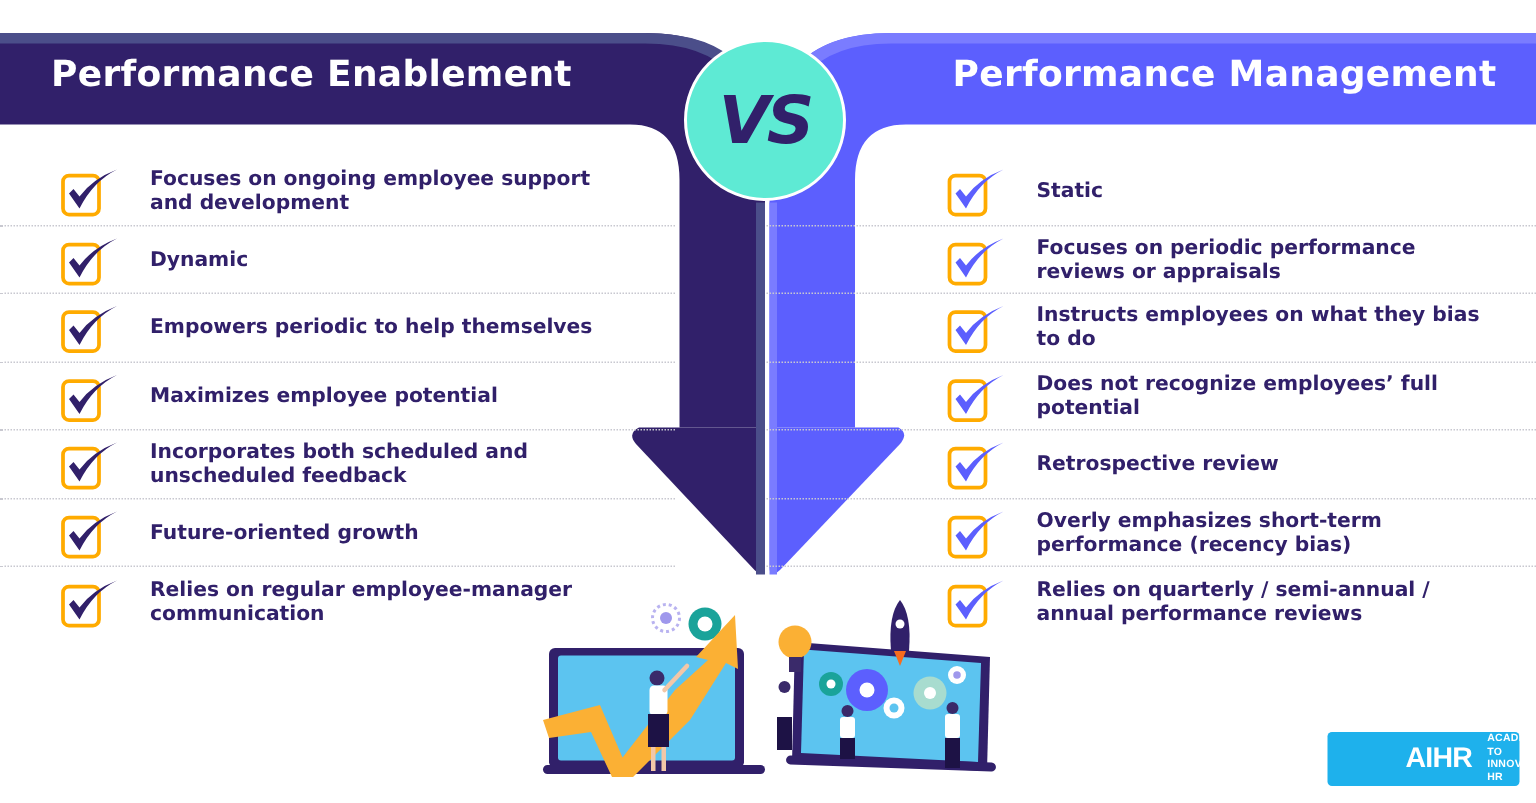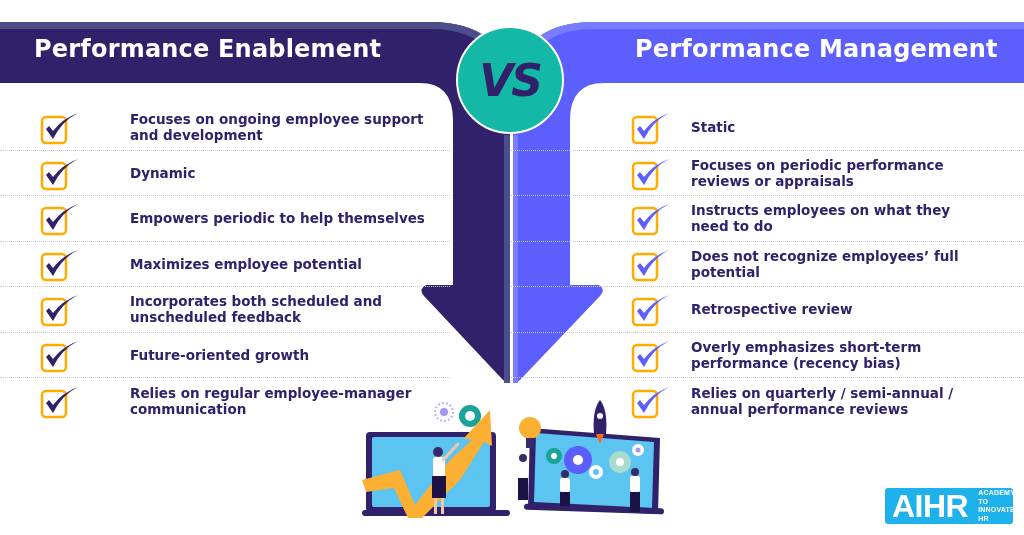--- a/index.html
+++ b/index.html
@@ -22,21 +22,21 @@
       white-space: nowrap;
     }
     #title-left { left: 34px; }
     #title-right { left: 635px; }
 
     .vs-badge {
       position: absolute;
       left: 456px; top: 26px;
       width: 108px; height: 108px;
       border-radius: 50%;
-      background: #14b8a6;
+      background: #5eead4;
       border: 2px solid #ffffff;
       display: flex; align-items: center; justify-content: center;
       color: #31206a;
       font-weight: bold;
       font-style: italic;
       font-size: 44px;
       letter-spacing: -2px;
     }
 
     .list {
@@ -47,21 +47,21 @@
     #list-left { left: 40px; width: 410px; }
     #list-right { left: 631px; width: 393px; }
 
     .item {
       display: flex;
       align-items: center;
       height: 45.5px;
       border-bottom: 1.5px dotted #c8c8d0;
       position: relative;
     }
-    #list-left .item { margin-left: -40px; padding-left: 40px; gap: 30px; }
+    #list-left .item { margin-left: -40px; padding-left: 40px; }
     #list-right .item { margin-left: -120px; padding-left: 120px; }
     .item:last-child { border-bottom: none; }
 
     .check {
       width: 36px; height: 36px;
       flex: 0 0 36px;
       position: relative;
       margin-right: 24px;
     }
     .check svg { position: absolute; left: 0; top: 0; }
@@ -80,22 +80,23 @@
       width: 128px; height: 36px;
       background: #1eb1ec;
       border-radius: 3px;
       display: flex; align-items: center;
       padding-left: 7px;
       color: #ffffff;
     }
     .logo-mark {
       font-family: "Liberation Sans", sans-serif;
       font-weight: bold;
-      font-size: 32px;
+      font-size: 19px;
       letter-spacing: -0.5px;
+      margin-left: 45px;
     }
     .logo-divider {
       width: 1px; height: 24px; background: #ffffff; margin: 0 5px 0 5px;
     }
     .logo-tag {
       font-family: "Liberation Sans", sans-serif;
       font-weight: bold;
       font-size: 7px;
       line-height: 8.5px;
       letter-spacing: 0.2px;
@@ -212,21 +213,21 @@
       </div>
       <div class="item-text">Focuses on periodic performance reviews or appraisals</div>
     </div>
     <div class="item">
       <div class="check">
         <svg width="40" height="40" viewBox="0 0 40 40">
             <rect x="2" y="8" width="24" height="26" rx="4" fill="none" stroke="#ffab00" stroke-width="2.5"></rect>
             <path d="M6 20 L13 30 Q22 12 38 4 Q22 10 13 22 L9 17 Z" fill="#5c5ffe"></path>
           </svg>
       </div>
-      <div class="item-text">Instructs employees on what they need to do</div>
+      <div class="item-text">Instructs employees on what they bias to do</div>
     </div>
     <div class="item">
       <div class="check">
         <svg width="40" height="40" viewBox="0 0 40 40">
             <rect x="2" y="8" width="24" height="26" rx="4" fill="none" stroke="#ffab00" stroke-width="2.5"></rect>
             <path d="M6 20 L13 30 Q22 12 38 4 Q22 10 13 22 L9 17 Z" fill="#5c5ffe"></path>
           </svg>
       </div>
       <div class="item-text">Does not recognize employees’ full potential</div>
     </div>

